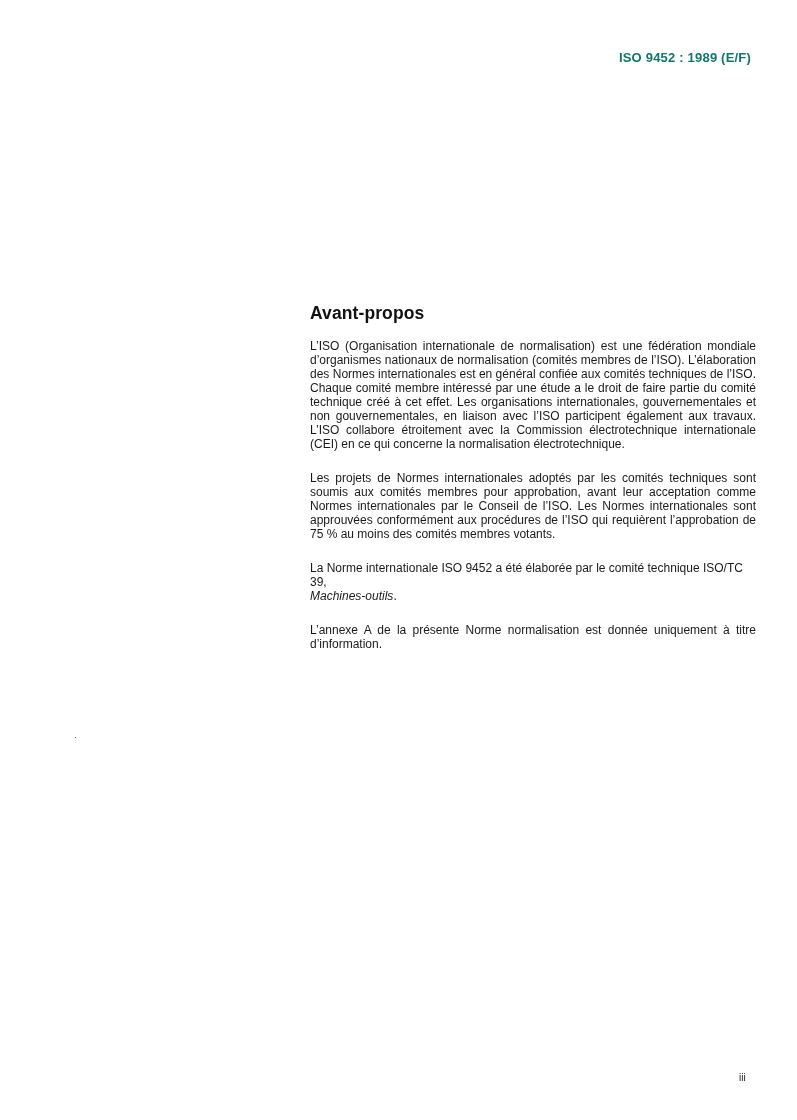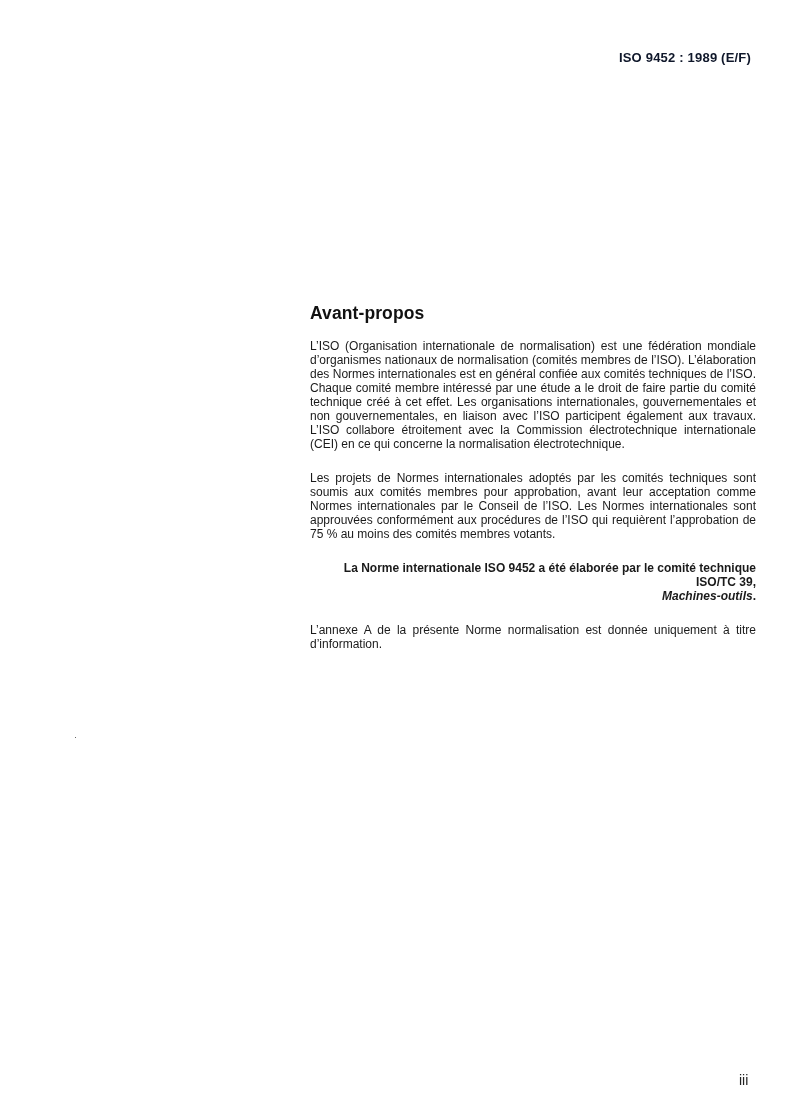--- a/index.html
+++ b/index.html
@@ -16,21 +16,21 @@
       color: #111111;
     }
     .doc-ref {
       position: absolute;
       top: 50px;
       right: 46px;
       font-family: "Liberation Sans", sans-serif;
       font-weight: bold;
       font-size: 13px;
       letter-spacing: 0.2px;
-      color: #0f172a;
+      color: #0f766e;
       white-space: nowrap;
     }
     .content {
       position: absolute;
       left: 303px;
       top: 303px;
       width: 446px;
       margin-left: 7px;
     }
     .heading {
@@ -51,21 +51,21 @@
       hyphens: manual;
     }
     .italic {
       font-style: italic;
     }
     .page-number {
       position: absolute;
       top: 1072px;
       left: 739px;
       font-family: "Liberation Sans", sans-serif;
-      font-size: 14px;
+      font-size: 10px;
       color: #222;
     }
     .speck {
       position: absolute;
       width: 1px;
       height: 1px;
       background: #666;
     }
   </style>
 </head>
@@ -73,21 +73,21 @@
 
 <div class="doc-ref">ISO 9452 : 1989 (E/F)</div>
 
 <div class="content">
   <h1 class="heading">Avant-propos</h1>
 
   <p class="para">L’ISO (Organisation internationale de normalisation) est une fédération mondiale d’organismes nationaux de normalisation (comités membres de l’ISO). L’élaboration des Normes internationales est en général confiée aux comités techniques de l’ISO. Chaque comité membre intéressé par une étude a le droit de faire partie du comité technique créé à cet effet. Les organisations internationales, gouvernementales et non gouvernementales, en liaison avec l’ISO participent également aux travaux. L’ISO collabore étroitement avec la Commission électrotechnique internationale (CEI) en ce qui concerne la normalisation électrotechnique.</p>
 
   <p class="para">Les projets de Normes internationales adoptés par les comités techniques sont soumis aux comités membres pour approbation, avant leur acceptation comme Normes internationales par le Conseil de l’ISO. Les Normes internationales sont approuvées conformément aux procédures de l’ISO qui requièrent l’approbation de 75 % au moins des comités membres votants.</p>
 
-  <p class="para" style="text-align: right; font-weight: bold;">
+  <p class="para" style="text-align: left;">
     <span>La Norme internationale ISO 9452 a été élaborée par le comité technique ISO/TC 39,</span><br>
     <span class="italic">Machines-outils</span><span>.</span>
   </p>
 
   <p class="para">L’annexe A de la présente Norme normalisation est donnée uniquement à titre d’information.</p>
 </div>
 
 <div class="speck" style="left:75px; top:737px;"></div>
 
 <div class="page-number">iii</div>

